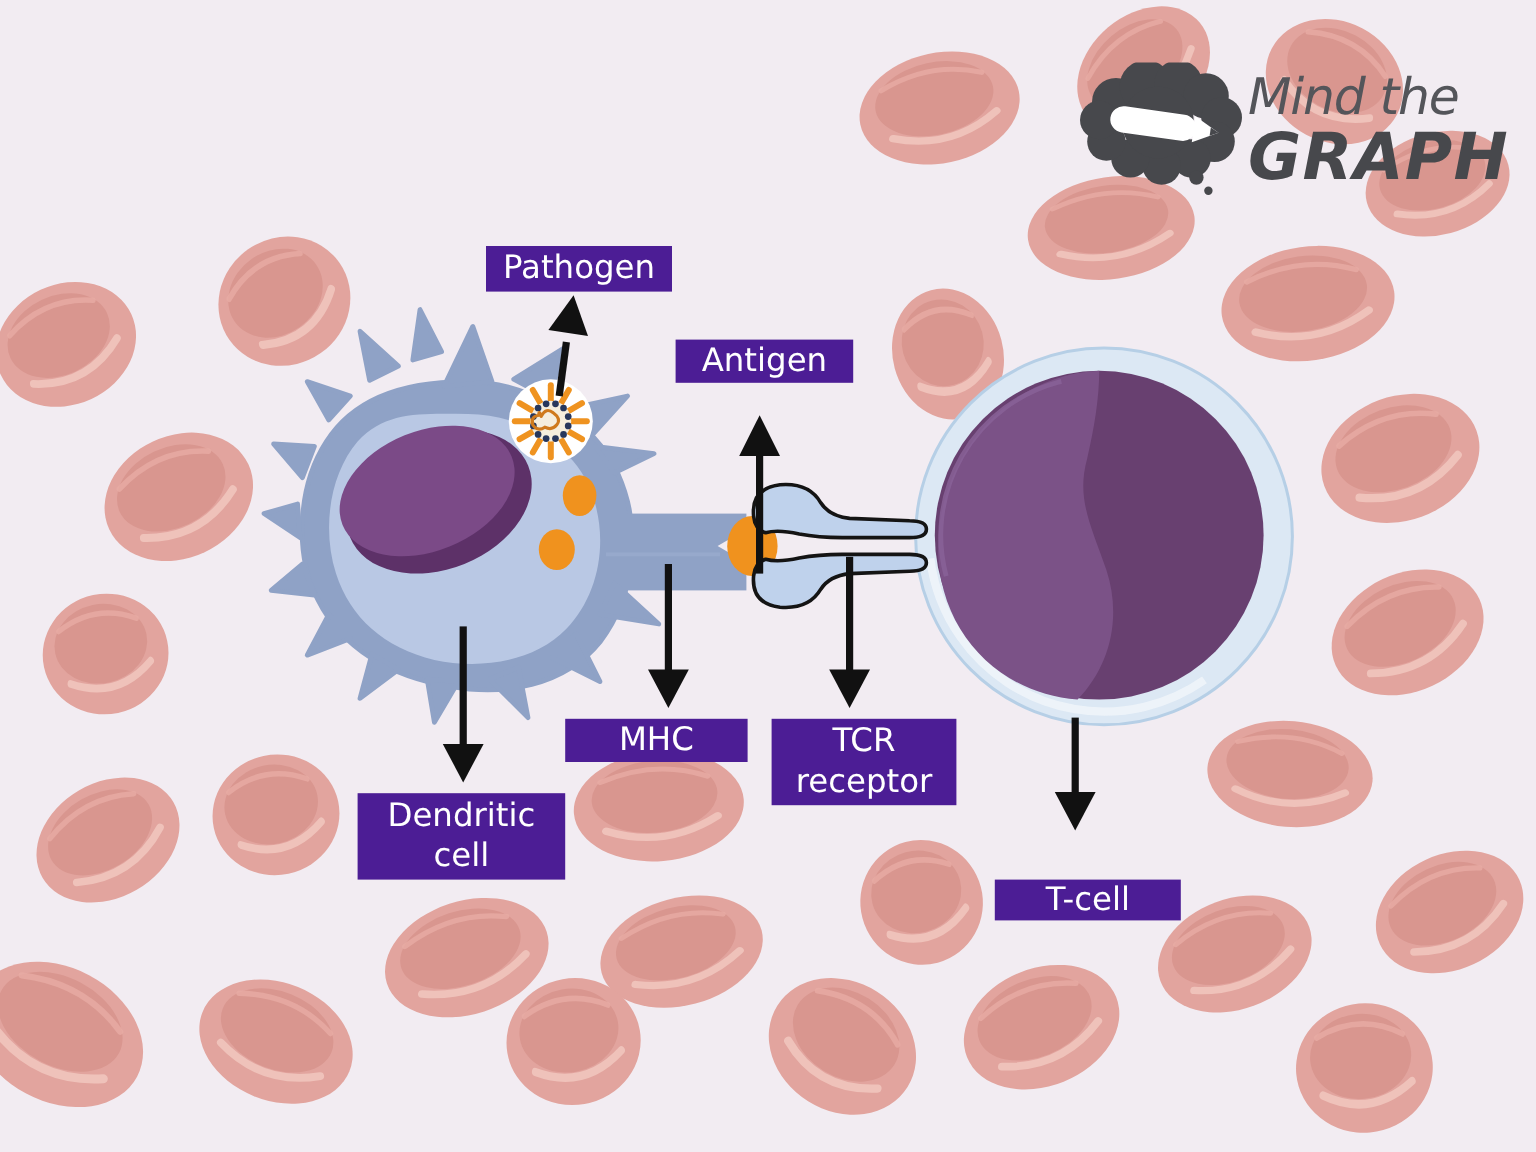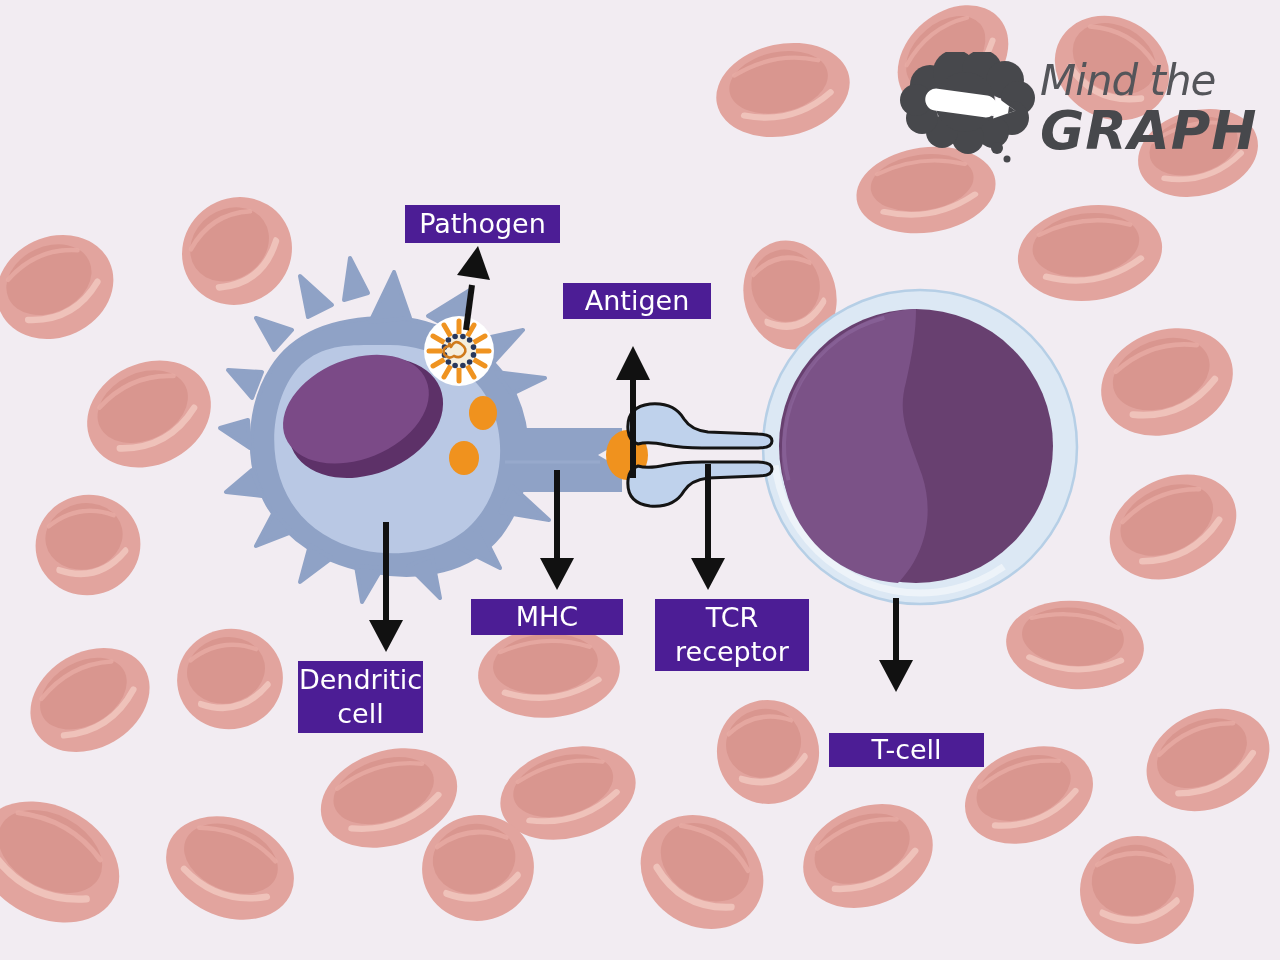--- a/index.html
+++ b/index.html
@@ -220,19 +220,19 @@
       <div class="l2">GRAPH</div>
     </div>
   </div>
 
   <div class="lbl" style="left:405px;top:205px;width:155px;height:38px;">Pathogen</div>
 
   <div class="lbl" style="left:563px;top:283px;width:148px;height:36px;">Antigen</div>
 
   <div class="lbl" style="left:471px;top:599px;width:152px;height:36px;">MHC</div>
 
-  <div class="lbl" style="left:643px;top:599px;width:154px;height:72px;padding:0 8px;box-sizing:border-box;margin-left:12px;">TCR receptor</div>
-
-  <div class="lbl" style="left:298px;top:661px;width:125px;height:72px;padding:14px 8px;box-sizing:border-box;">Dendritic cell</div>
+  <div class="lbl" style="left:643px;top:599px;width:154px;height:72px;padding:0 8px;box-sizing:border-box;">TCR receptor</div>
+
+  <div class="lbl" style="left:298px;top:661px;width:173px;height:72px;padding:14px 8px;box-sizing:border-box;">Dendritic cell</div>
 
   <div class="lbl" style="left:829px;top:733px;width:155px;height:34px;">T-cell</div>
 
 </div>
 
 </body></html>

